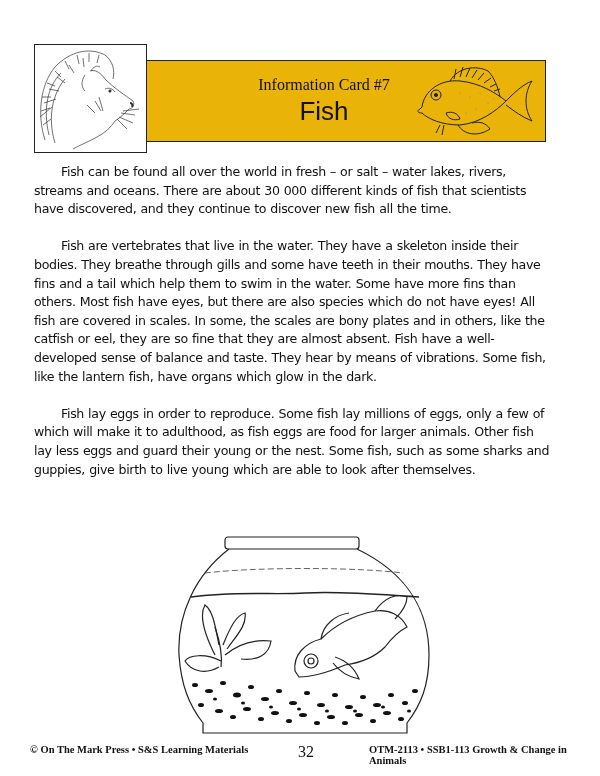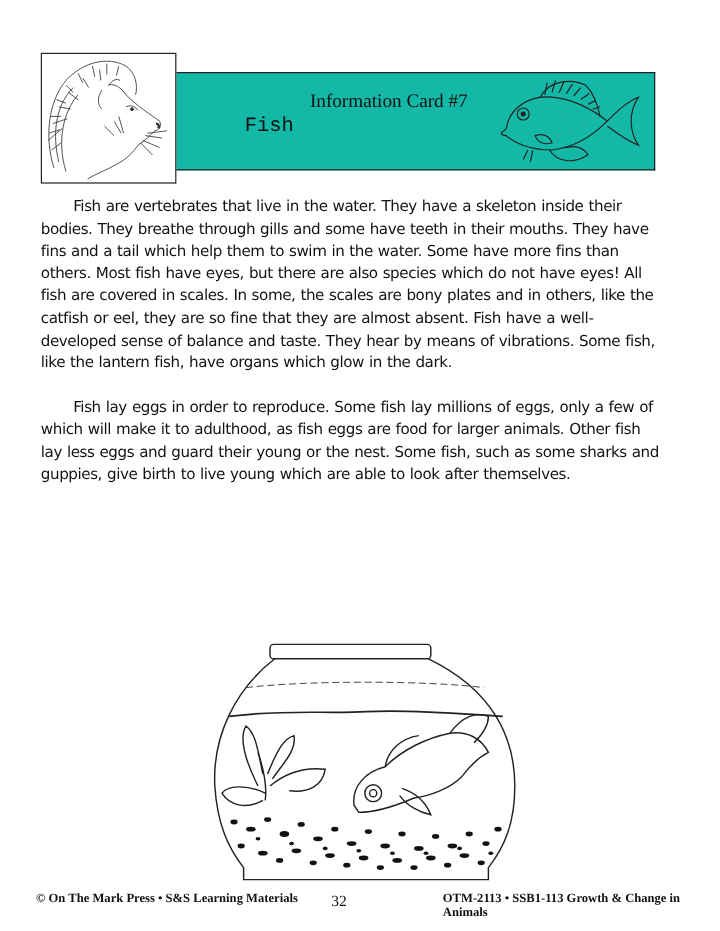--- a/index.html
+++ b/index.html
@@ -1,28 +1,28 @@
 <!DOCTYPE html>
 <html><head>
 <meta charset="utf-8">
 <style>
   html, body { margin:0; padding:0; background:#fff; }
   body { width:600px; height:776px; position:relative; overflow:hidden; color:#111; }
   .lion-box { position:absolute; left:34px; top:44px; width:111px; height:107px; border:1px solid #222; background:#fff; z-index:2; }
-  .banner { position:absolute; left:146px; top:60px; width:399px; height:80px; border:1px solid #222; border-left:none; background:#14b8a6; }
+  .banner { position:absolute; left:146px; top:60px; width:399px; height:80px; border:1px solid #222; border-left:none; background:#eab308; }
   .banner-sub { position:absolute; left:58px; top:15px; width:240px; text-align:center; font-family:"Liberation Serif", serif; font-size:16px; }
-  .banner-title { position:absolute; left:58px; top:35px; width:240px; font-family:Liberation Mono, monospace; font-size:17px; }
+  .banner-title { position:absolute; left:58px; top:35px; width:240px; text-align:center; font-family:Liberation Sans, sans-serif; font-size:26px; }
   .fish-ic { position:absolute; left:264px; top:2px; width:130px; height:76px; }
   .body { position:absolute; left:34px; top:163px; width:520px; font-family:"DejaVu Sans", sans-serif; font-size:12.6px; line-height:18.6px; letter-spacing:-0.35px; word-spacing:0.5px; }
   .body p { margin:0 0 18.6px 0; text-indent:27px; }
   .body b { font-weight:normal; }
   .bowl { position:absolute; left:175px; top:535px; width:260px; height:205px; }
   .footer { position:absolute; top:744px; left:0; width:600px; font-family:"Liberation Serif", serif; font-size:10.5px; font-weight:bold; }
   .f-left { position:absolute; left:30px;text-align:center; }
-  .f-mid { position:absolute; left:276px; font-weight:normal; font-size:13px; top:-1px; }
+  .f-mid { position:absolute; left:298px; font-weight:normal; font-size:16px; top:-1px; }
   .f-right { position:absolute; left:333px;margin-left:36px; }
 </style>
 </head>
 <body>
 
 <div class="lion-box">
   <svg width="111" height="107" viewBox="0 0 111 107">
     <g fill="none" stroke="#333" stroke-width="0.7">
       <path d="M10,95 C2,70 5,40 20,22 C35,6 55,2 70,10 C78,16 80,26 78,34"></path>
       <path d="M14,90 C8,65 12,42 26,28"></path>
@@ -61,20 +61,23 @@
         <circle cx="70" cy="30" r=".6"></circle>
         <circle cx="78" cy="40" r=".6"></circle>
         <circle cx="66" cy="46" r=".6"></circle>
         <circle cx="56" cy="50" r=".6"></circle>
         <circle cx="84" cy="36" r=".6"></circle>
     </g>
   </svg>
 </div>
 
 <div class="body">
+  <p>
+    <span>Fish can be found all over the world in fresh – or salt – water lakes, rivers, streams and oceans.  There are about 30 000 different kinds of fish that scientists have discovered, and they continue to discover new fish all the time.</span>
+  </p>
   <p>
     <span>Fish are </span><b>vertebrates</b><span> that live in the water.  They have a skeleton inside their bodies.  They breathe through </span><b>gills</b><span> and some have teeth in their mouths.  They have </span><b>fins</b><span> and a tail which help them to swim in the water.  Some have more fins than others.  Most fish have eyes, but there are also </span><b>species</b><span> which do not have eyes!  All fish are covered in scales.  In some, the scales are bony plates and in others, like the catfish or eel, they are so fine that they are almost absent.  Fish have a well-developed sense of balance and taste.  They hear by means of vibrations.  Some fish, like the lantern fish, have organs which glow in the dark.</span>
   </p>
   <p>
     <span>Fish lay </span><b>eggs</b><span> in order to reproduce.  Some fish lay millions of eggs, only a few of which will make it to adulthood, as fish eggs are food for larger animals.  Other fish lay less eggs and guard their young or the nest.  Some fish, such as some sharks and guppies, give birth to live young which are able to look after themselves.</span>
   </p>
 </div>
 
 <svg class="bowl" viewBox="0 0 260 205">
   <g fill="none" stroke="#222" stroke-width="1.2">

